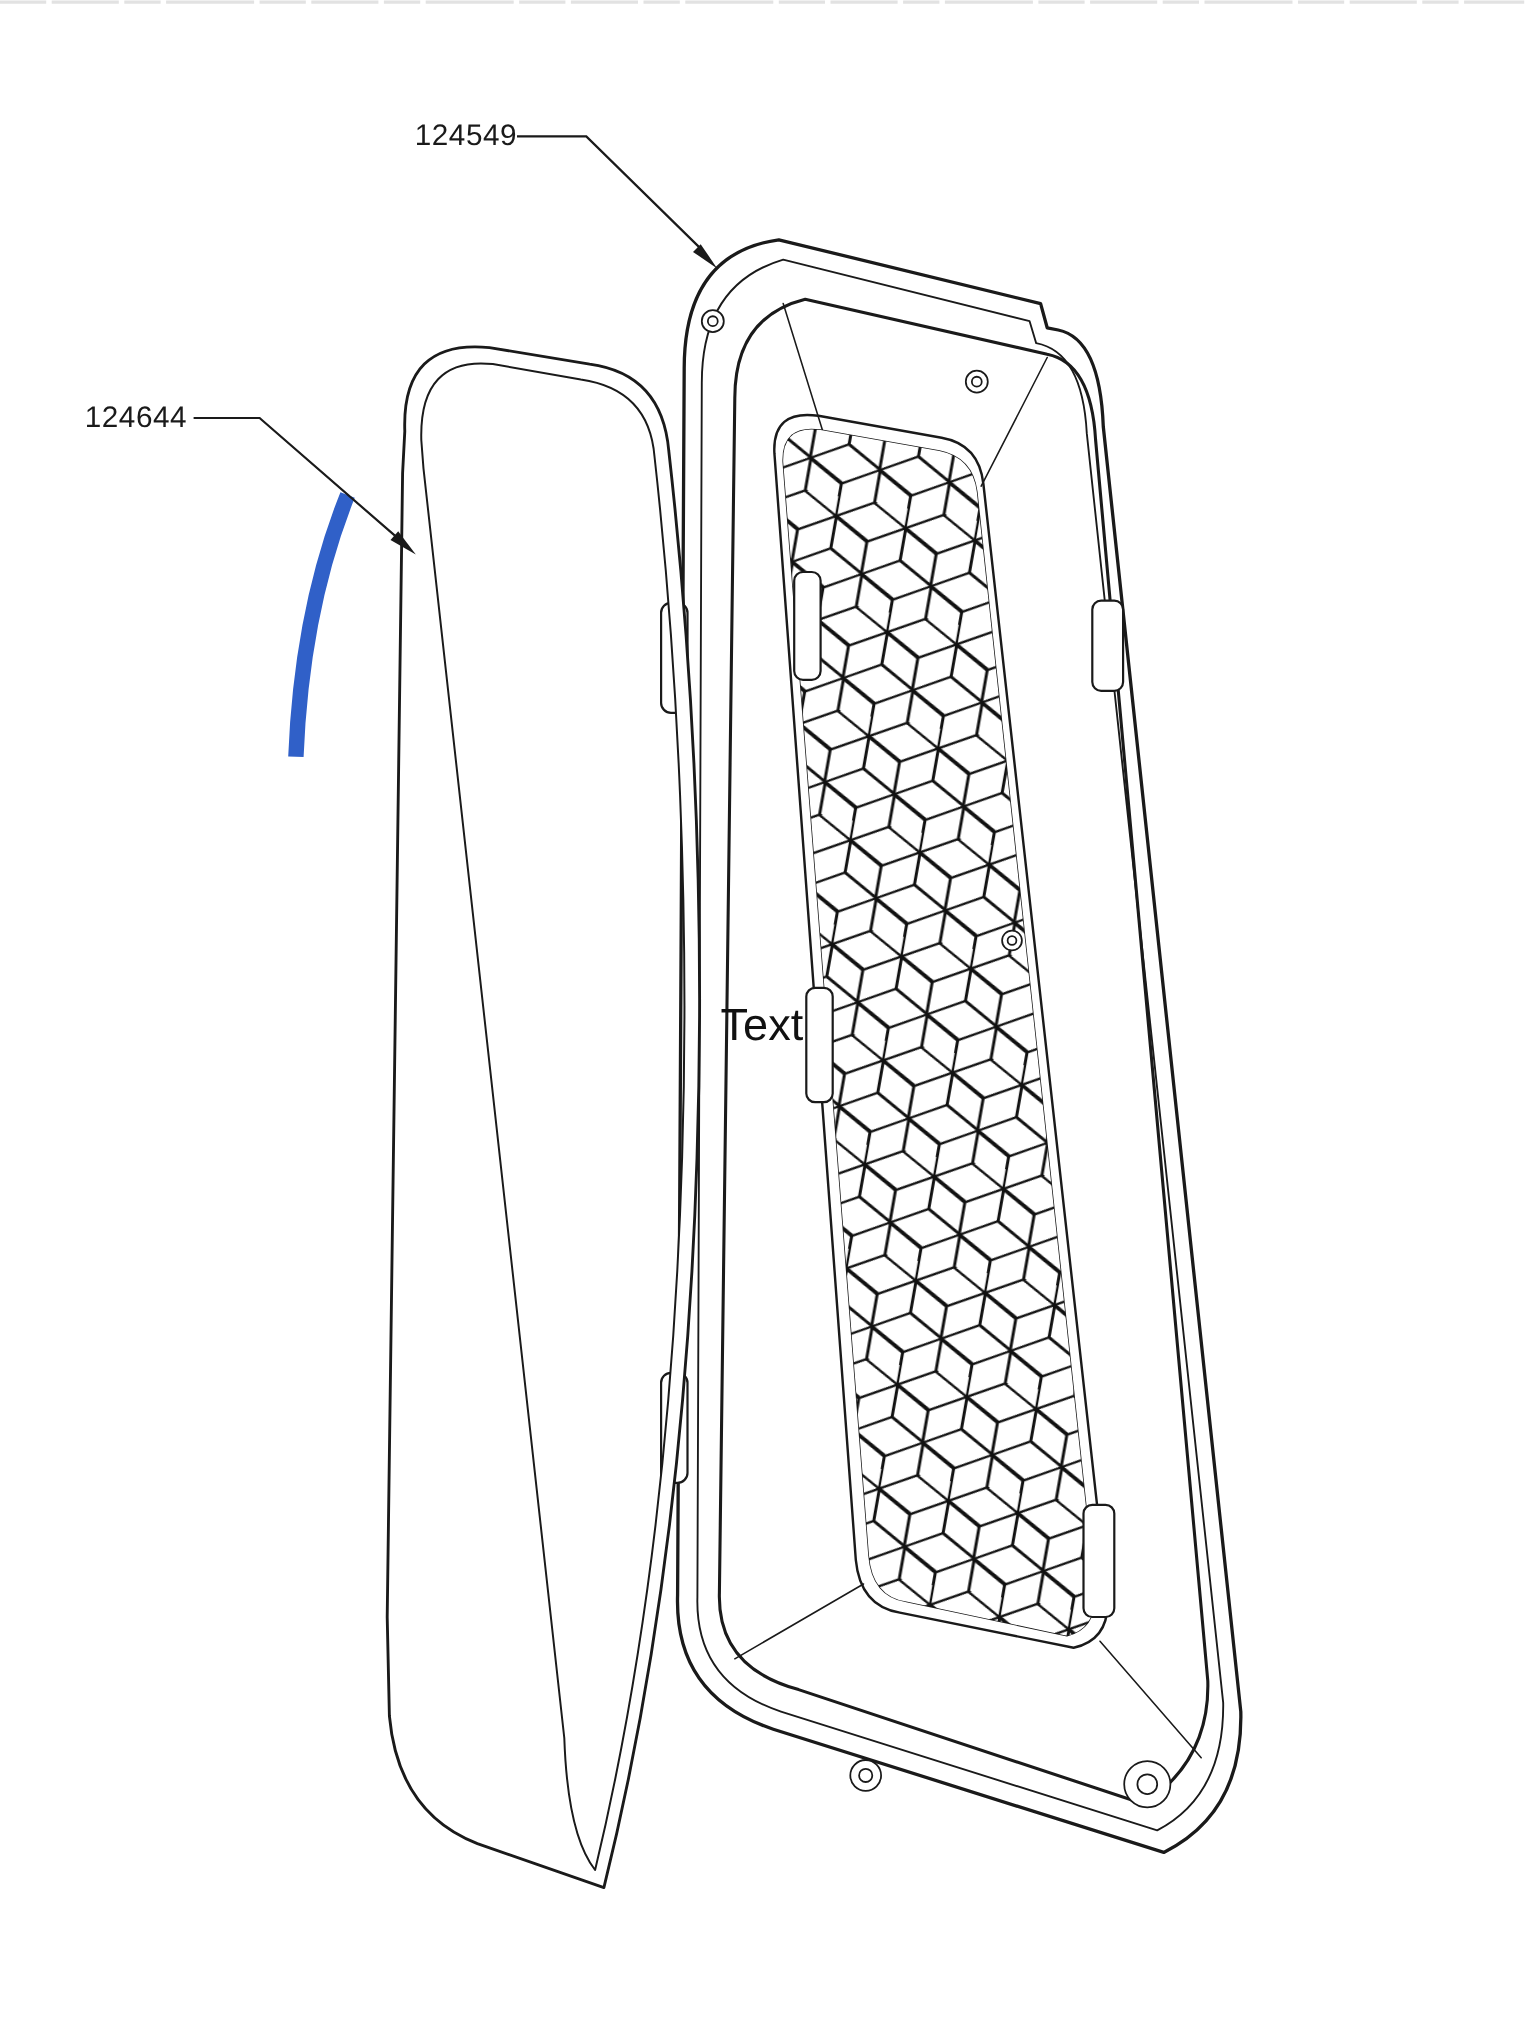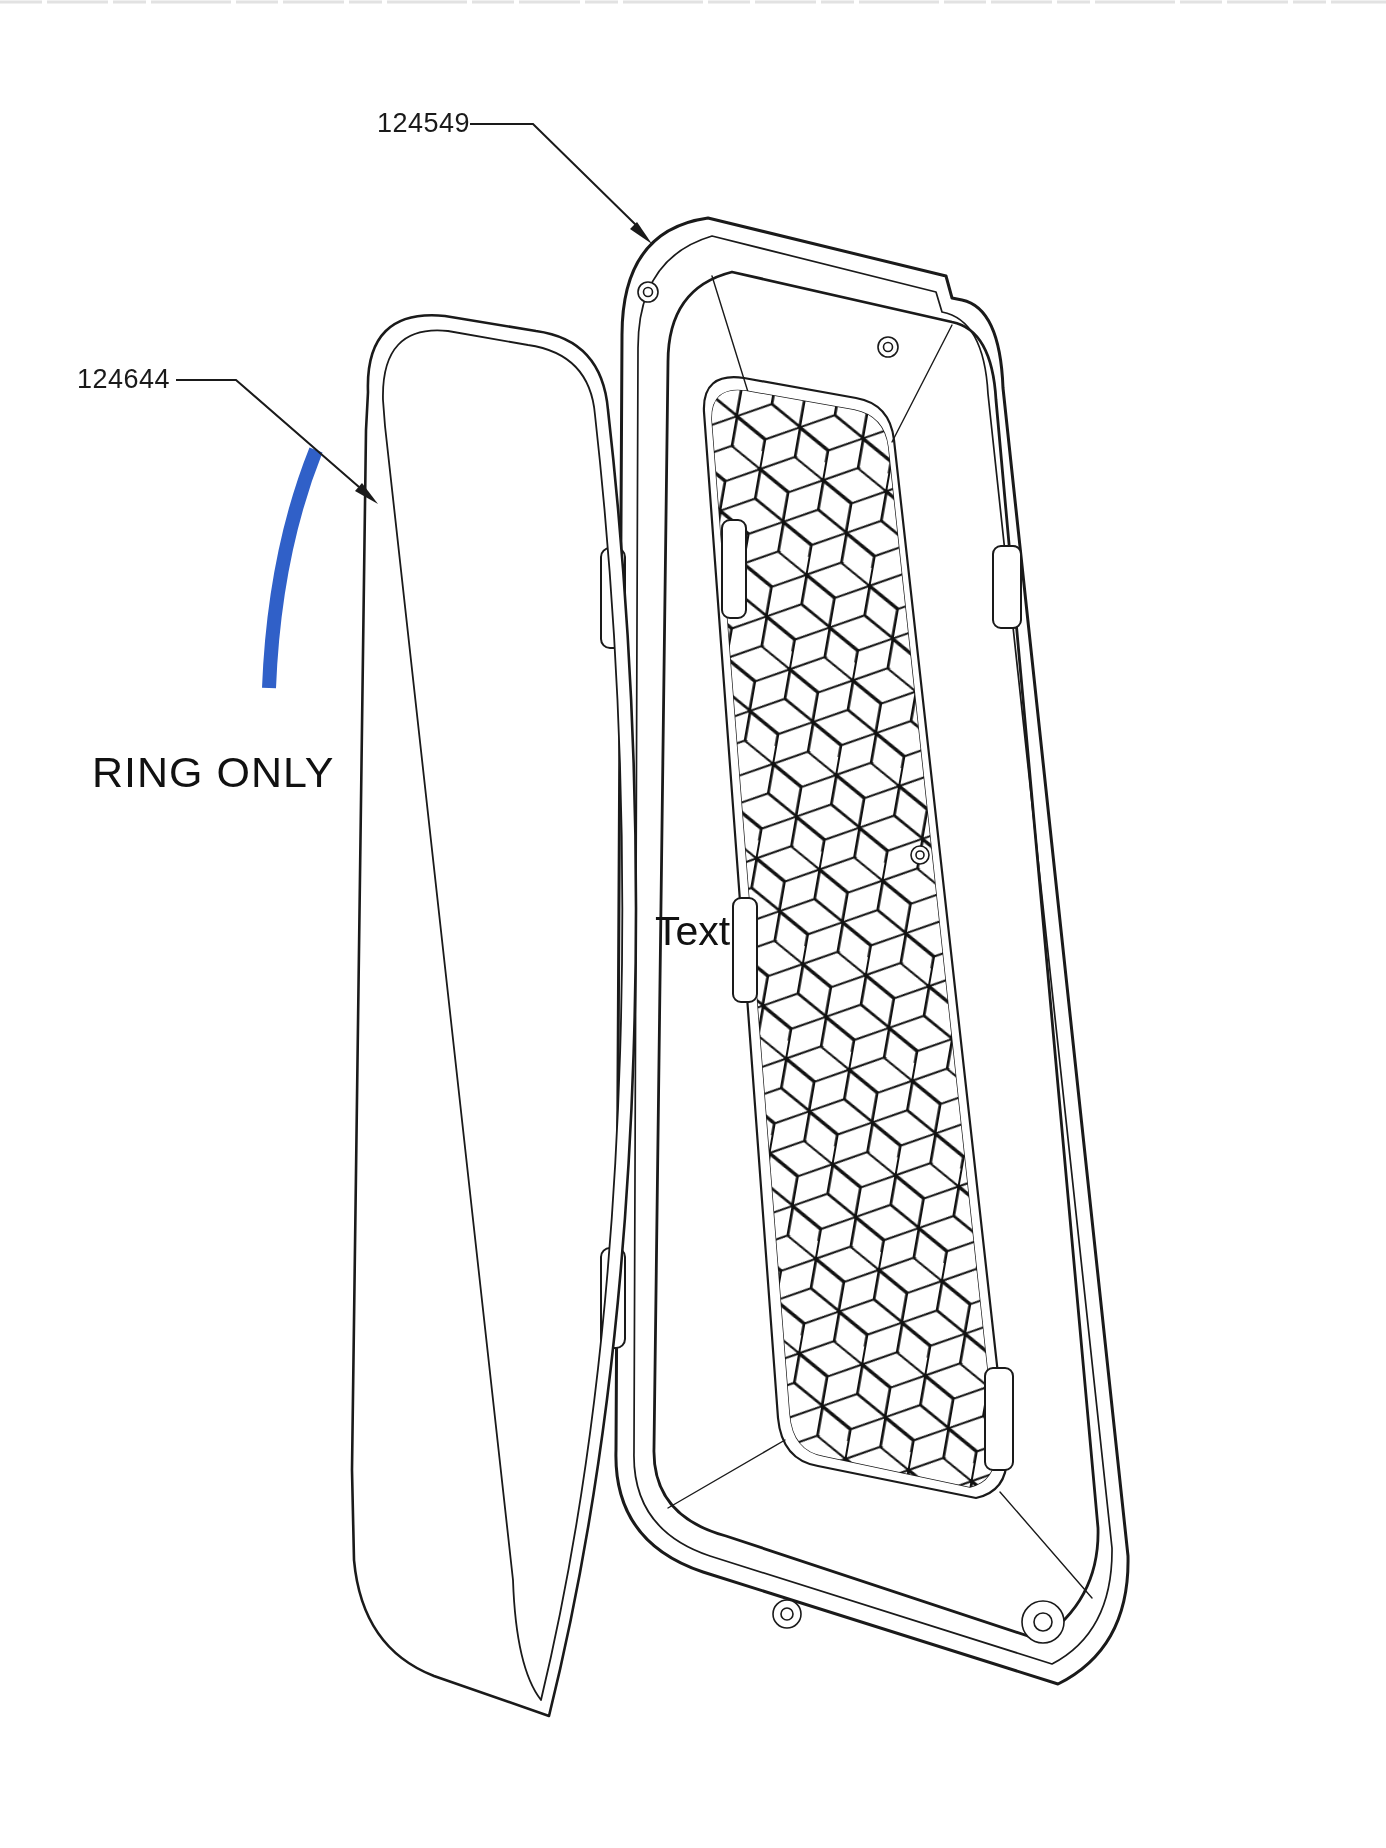--- a/index.html
+++ b/index.html
@@ -141,16 +141,15 @@
 
       <polyline points="176,380 236,380 359,487" fill="none"></polyline>
       <polygon points="378,504 355,491 362,483" stroke="none"></polygon>
     </g>
   </svg>
 
   <div id="label-124549" class="callout-label">124549</div>
 
   <div id="label-124644" class="callout-label">124644</div>
 
-  <div id="ring-only-note">RING ONLY</div>
 
   <div id="center-text-note">Text</div>
 </div>
 
 </body></html>

